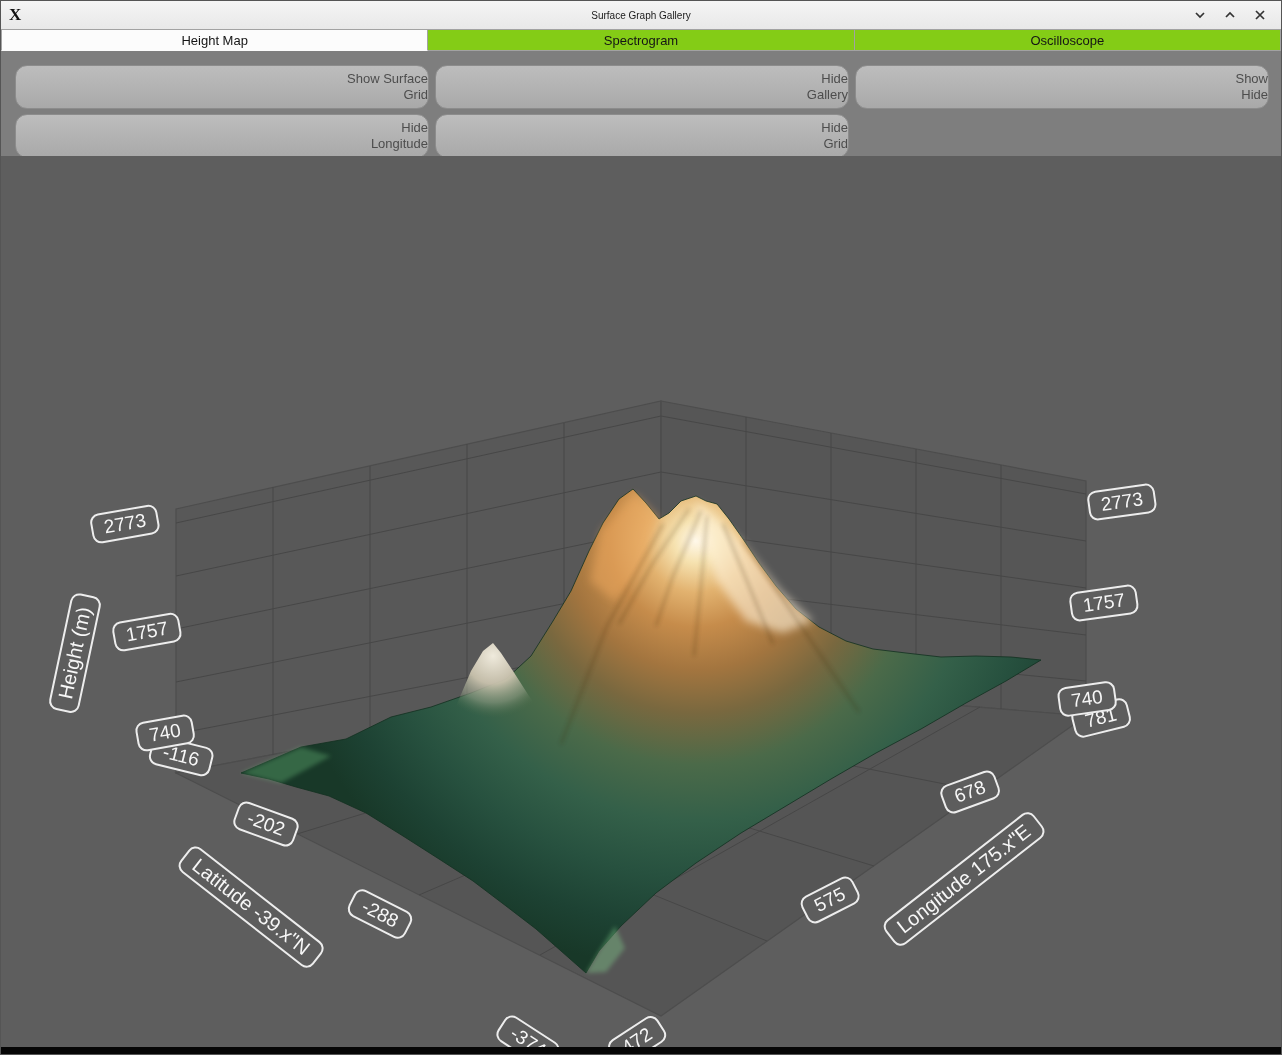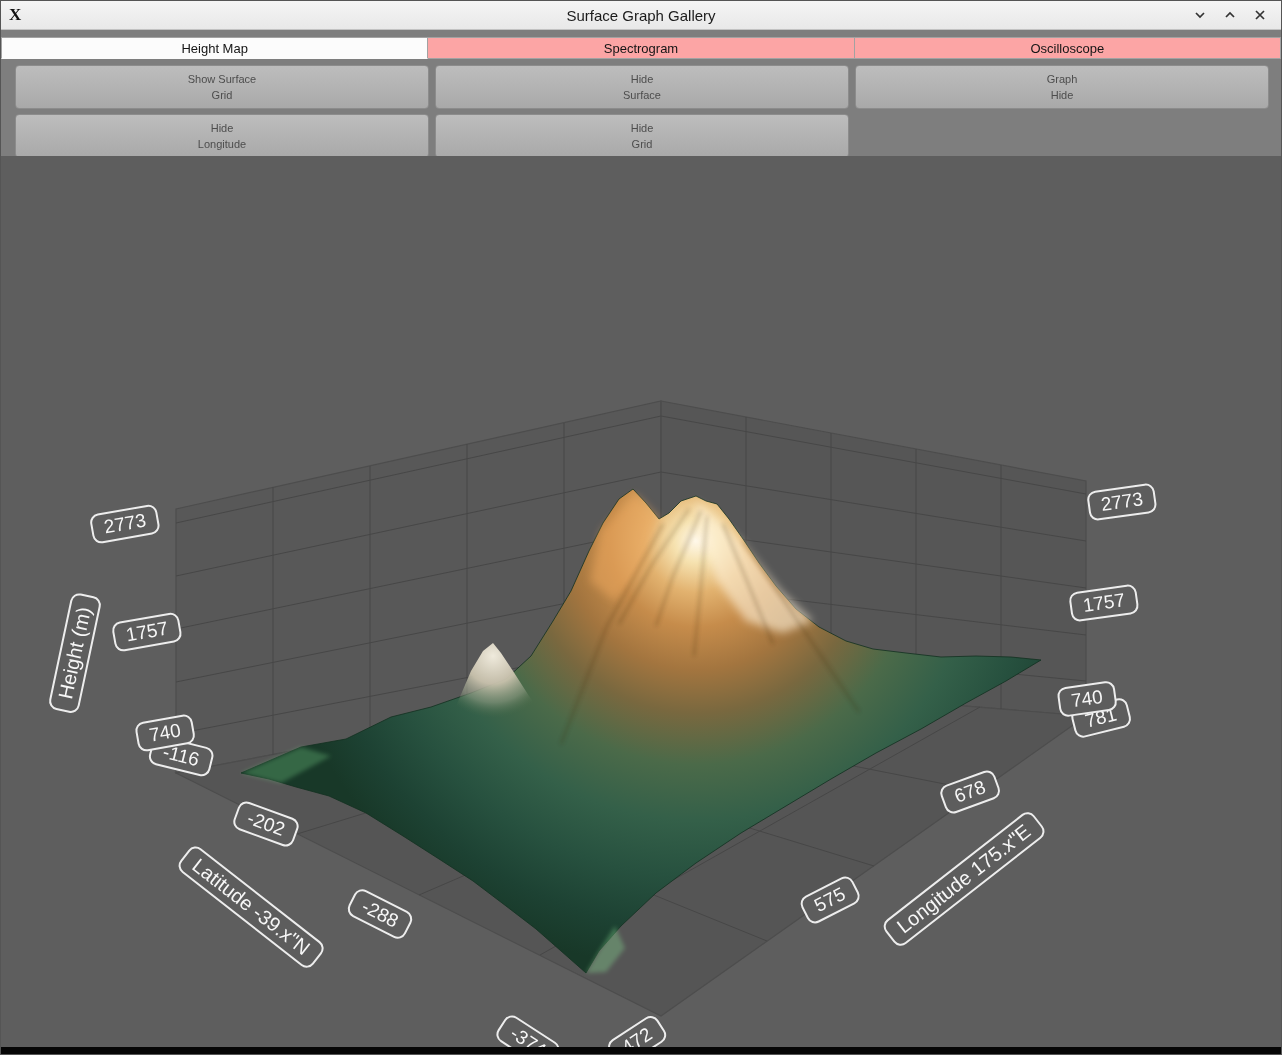--- a/index.html
+++ b/index.html
@@ -14,43 +14,43 @@
     background:linear-gradient(#f5f5f5,#e8e8e8);
     border-bottom:1px solid #c2c2c2;
     display:flex; align-items:center;
   }
   .app-icon {
     margin-left:8px; font-family:"Liberation Serif", serif; font-weight:bold;
     font-size:17px; color:#101010; z-index:2;
   }
   .win-title {
     position:absolute; left:0; right:0; text-align:center;
-    font-size:15px; color:#1b1b1b;
+    font-size:10px; color:#1b1b1b;
   }
   .win-controls { margin-left:auto; display:flex; gap:8px; padding-right:10px; z-index:2; }
   .ctrl { width:22px; height:22px; display:flex; align-items:center; justify-content:center; }
   .ctrl svg { stroke:#333; stroke-width:1.7; fill:none; }
   
-  .tabbar { position:absolute; top:36px; left:0; right:0; height:22px; display:flex; background:#cccccc; }
+  .tabbar { position:absolute; top:28px; left:0; right:0; height:22px; display:flex; background:#cccccc; }
   .tab {
     flex:1; text-align:center; line-height:21px; font-size:13px; color:#151515;
-    background:#fca5a5; border:1px solid #a2a2a2; border-left:none; box-sizing:border-box;
+    background:#84cc16; border:1px solid #a2a2a2; border-left:none; box-sizing:border-box;
   }
   .tab:first-child { border-left:1px solid #a2a2a2; }
   .tab.active { background:#fcfcfc; border-bottom-color:#fcfcfc; }
   
   .button-grid {
     position:absolute; top:64px; left:14px; width:1254px;
     display:grid; grid-template-columns:repeat(3,1fr); gap:5px 6px;
   }
   .btn {
     height:42px; background:linear-gradient(#bdbdbd,#a9a9a9);
-    border:1px solid #8c8c8c; border-radius:4px;
-    display:flex; flex-direction:column; align-items:center; justify-content:center;
-    font-size:11px; color:#4d4d4d; line-height:16px;
+    border:1px solid #8c8c8c; border-radius:12px;
+    display:flex; flex-direction:column; align-items:flex-end; justify-content:center;
+    font-size:13px; color:#4d4d4d; line-height:16px;
   }
   
   .plot {
     position:absolute; top:155px; left:0; right:0; bottom:7px;
     background:#5e5e5e; overflow:hidden;
   }
   .plot svg { position:absolute; top:0; left:0; }
   .badge {
     position:absolute; transform:translate(-50%,-50%) rotate(var(--r,0deg));
     background:#5d5d5d; border:2px solid #ededed; border-radius:9px;
@@ -92,24 +92,24 @@
     <div class="tab">Oscilloscope</div>
   </div>
 
   <div class="button-grid">
     <div class="btn">
       <span>Show Surface</span>
       <span>Grid</span>
     </div>
     <div class="btn">
       <span>Hide</span>
-      <span>Surface</span>
-    </div>
-    <div class="btn">
-      <span>Graph</span>
+      <span>Gallery</span>
+    </div>
+    <div class="btn">
+      <span>Show</span>
       <span>Hide</span>
     </div>
     <div class="btn">
       <span>Hide</span>
       <span>Longitude</span>
     </div>
     <div class="btn">
       <span>Hide</span>
       <span>Grid</span>
     </div>

